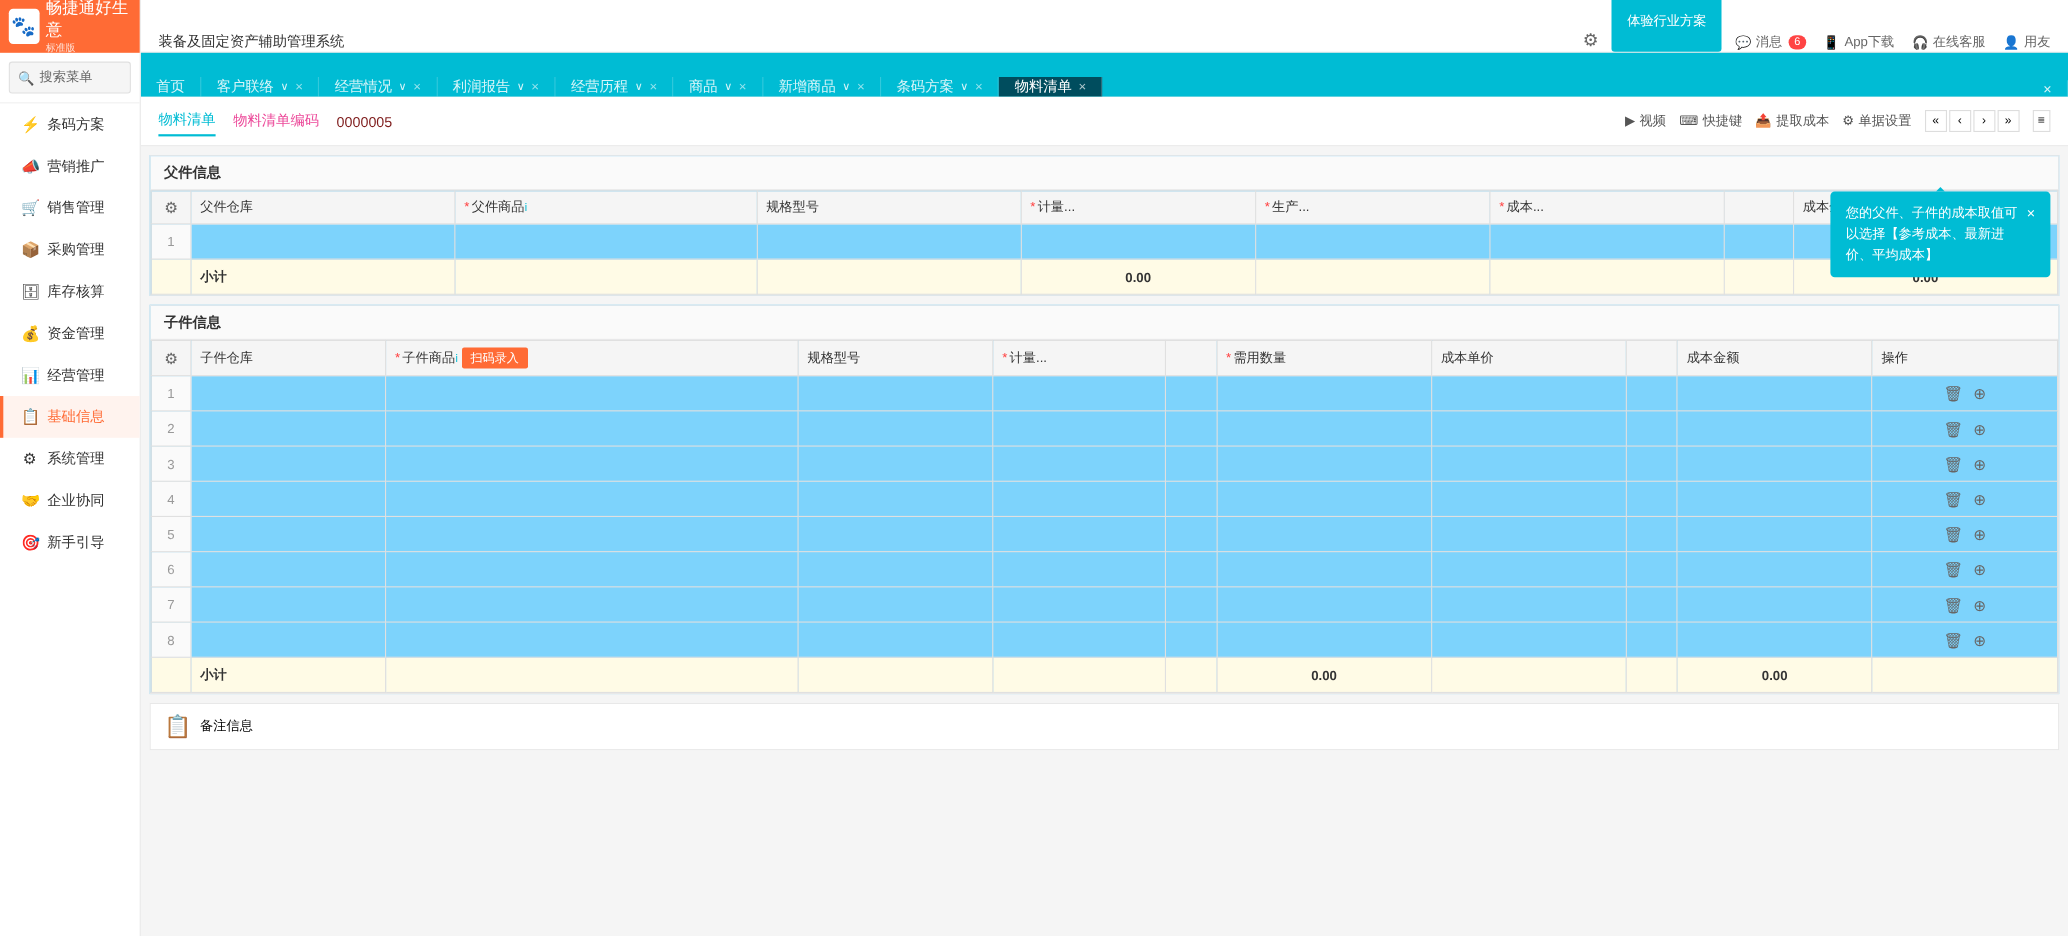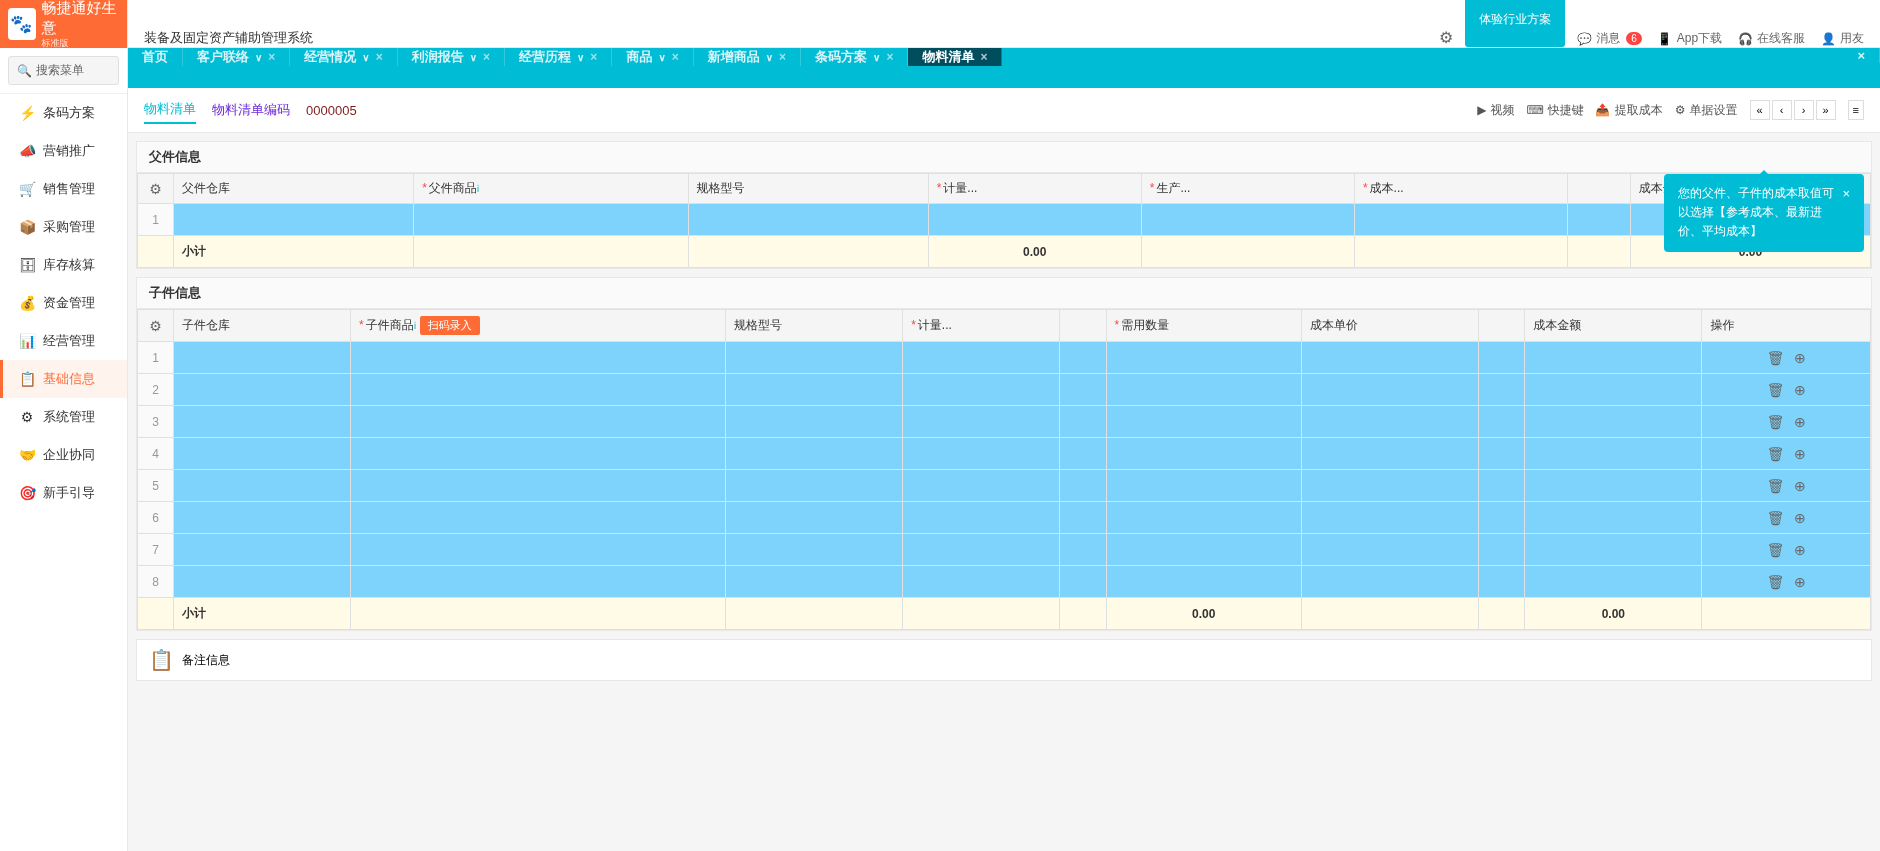--- a/index.html
+++ b/index.html
@@ -132,23 +132,22 @@
       padding: 1px 5px;
       font-size: 10px;
       margin-left: 2px;
     }
 
     
     .tab-bar {
       height: 40px;
       background: #00bcd4;
       display: flex;
-      align-items: flex-start;
+      align-items: flex-end;
       overflow: hidden;
-      font-weight: bold;
     }
     .tab-item {
       display: flex;
       align-items: center;
       padding: 0 14px;
       color: rgba(255,255,255,0.85);
       font-size: 13px;
       cursor: pointer;
       border-right: 1px solid rgba(255,255,255,0.2);
       white-space: nowrap;
@@ -188,21 +187,21 @@
       padding: 4px 0;
       cursor: pointer;
       border-bottom: 2px solid transparent;
     }
     .sub-tab.active {
       color: #00bcd4;
       border-bottom-color: #00bcd4;
     }
     .sub-header-code {
       font-size: 13px;
-      color: #6d28d9;
+      color: #ec4899;
     }
     .sub-header-right {
       margin-left: auto;
       display: flex;
       align-items: center;
       gap: 12px;
       font-size: 12px;
       color: #555;
     }
     .sub-header-right-item {

